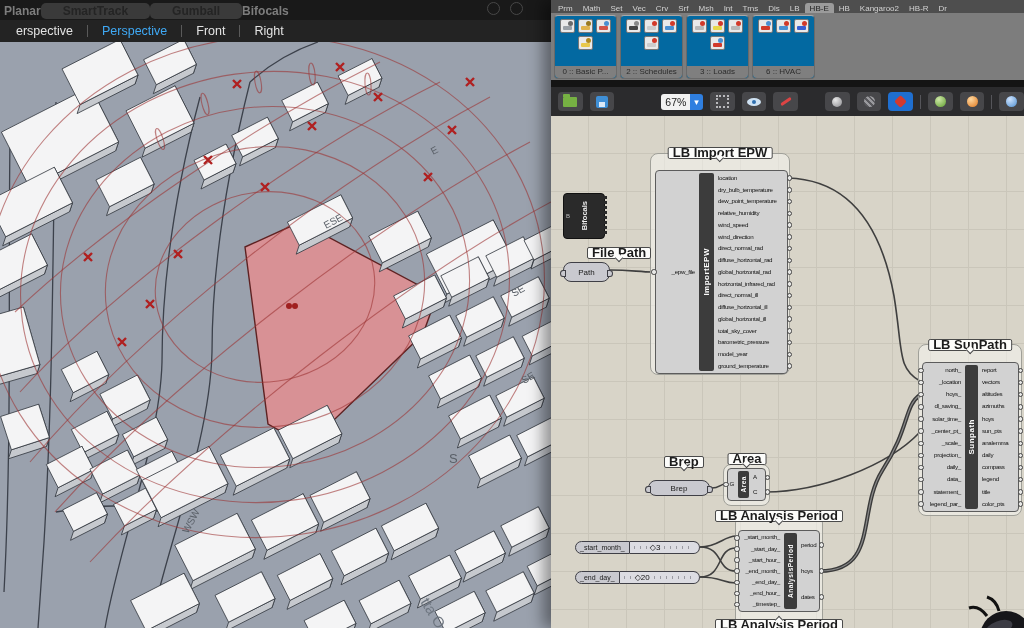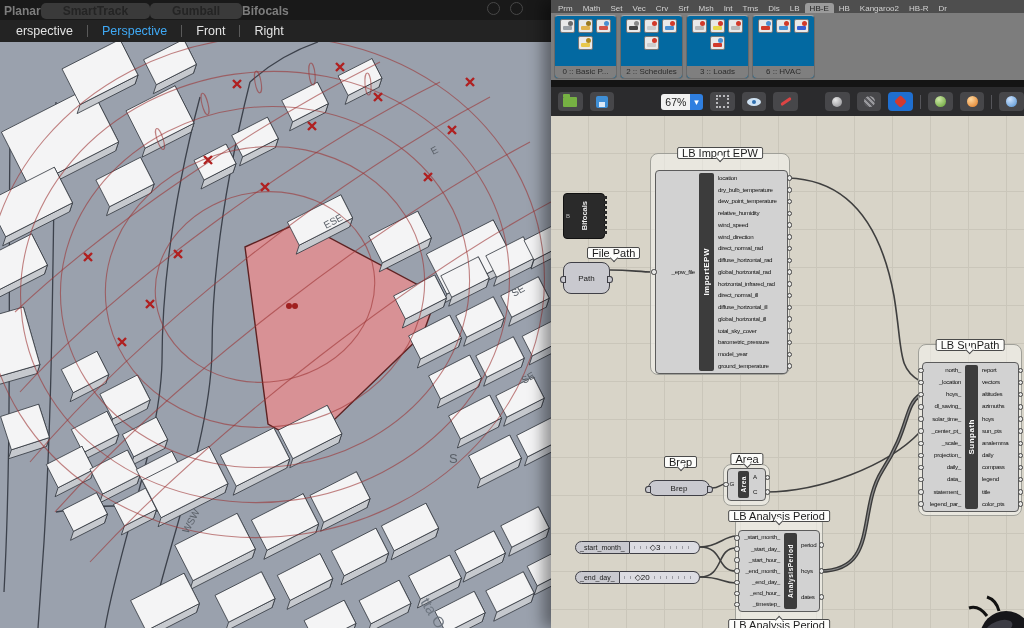--- a/index.html
+++ b/index.html
@@ -62,21 +62,21 @@
 
   
   .gh-canvas { position:relative; width:473px; height:512px; overflow:hidden;
     background:
       repeating-linear-gradient(to right, transparent 0 37px, #cac6ba 37px 38px),
       repeating-linear-gradient(to bottom, transparent 0 37px, #cac6ba 37px 38px),
       #d8d4c8; }
   .wires { position:absolute; left:0; top:0; width:473px; height:512px; }
   .ggroup { position:absolute; background:rgba(250,250,246,.5); border:1px solid #a0a099; border-radius:8px; }
   .glabel { position:absolute; left:50%; transform:translateX(-50%); background:#fcfcfa; border:1px solid #4a4a4a;
-    border-radius:2px; font-size:11px; color:#1c1c1c; padding:0 4px; line-height:10px; white-space:nowrap; z-index:5; }
+    border-radius:2px; font-size:13px; color:#1c1c1c; padding:0 4px; line-height:10px; white-space:nowrap; z-index:5;font-weight:bold; }
   .glabel::after { content:''; position:absolute; left:50%; bottom:-3px; margin-left:-3px; width:5px; height:5px;
     background:#fcfcfa; border-right:1px solid #4a4a4a; border-bottom:1px solid #4a4a4a; transform:rotate(45deg); }
   .glabel.below::after { bottom:auto; top:-3px; border:none; border-left:1px solid #4a4a4a; border-top:1px solid #4a4a4a; }
   .gcomp { position:absolute; background:#d2d2d2; border:1px solid #5c5c5c; border-radius:4px; display:flex; z-index:3; }
   .gcol { position:relative; display:flex; flex-direction:column; justify-content:space-around; padding:1px 0; }
   .grow { position:relative; display:flex; align-items:center; font-size:6.2px; letter-spacing:-0.3px; color:#111;
     white-space:nowrap; line-height:1; }
   .grow.out { padding-left:3px; }
   .grow.inp { justify-content:flex-end; padding-right:3px; }
   .gcol.outs .grow::after { content:''; position:absolute; right:-5px; top:50%; margin-top:-2.5px; width:3.5px; height:3.5px;
@@ -547,21 +547,21 @@
           <path d="M448,495 C446,487 442,483 436,481" stroke="#111" stroke-width="3" fill="none"></path>
         </g>
       </svg>
 
       <div class="bifocals">
         <span class="bin">B</span>
         <span class="vtext">Bifocals</span>
       </div>
 
       <div class="glabel" style="left:36px; top:131px; transform:none;">File Path</div>
-      <div class="capsule" style="left:12px; top:146px; width:47px; height:32px;">Path</div>
+      <div class="capsule" style="left:12px; top:146px; width:47px; height:20px;">Path</div>
 
       <div class="ggroup" style="left:99px; top:37px; width:140px; height:222px;"></div>
       <div class="glabel" style="left:169px; top:31px;">LB Import EPW</div>
       <div class="gcomp" style="left:104px; top:54px; width:133px; height:204px;">
         <div class="gcol ins" style="width:42px;">
           <div class="grow inp">_epw_file</div>
         </div>
         <div class="vbar" style="width:15px;">
             <span>ImportEPW</span>
           </div>

